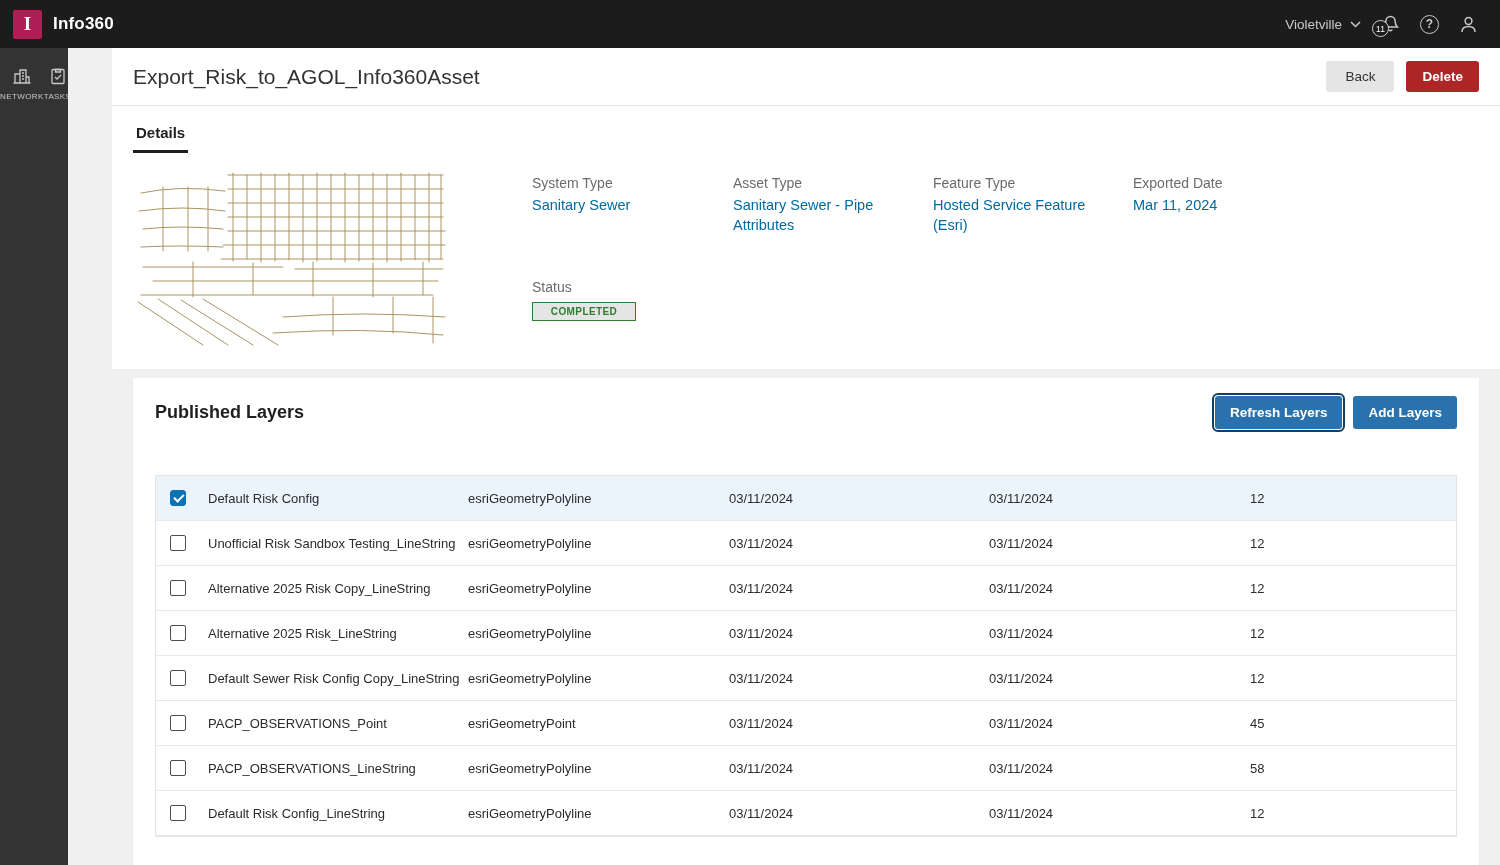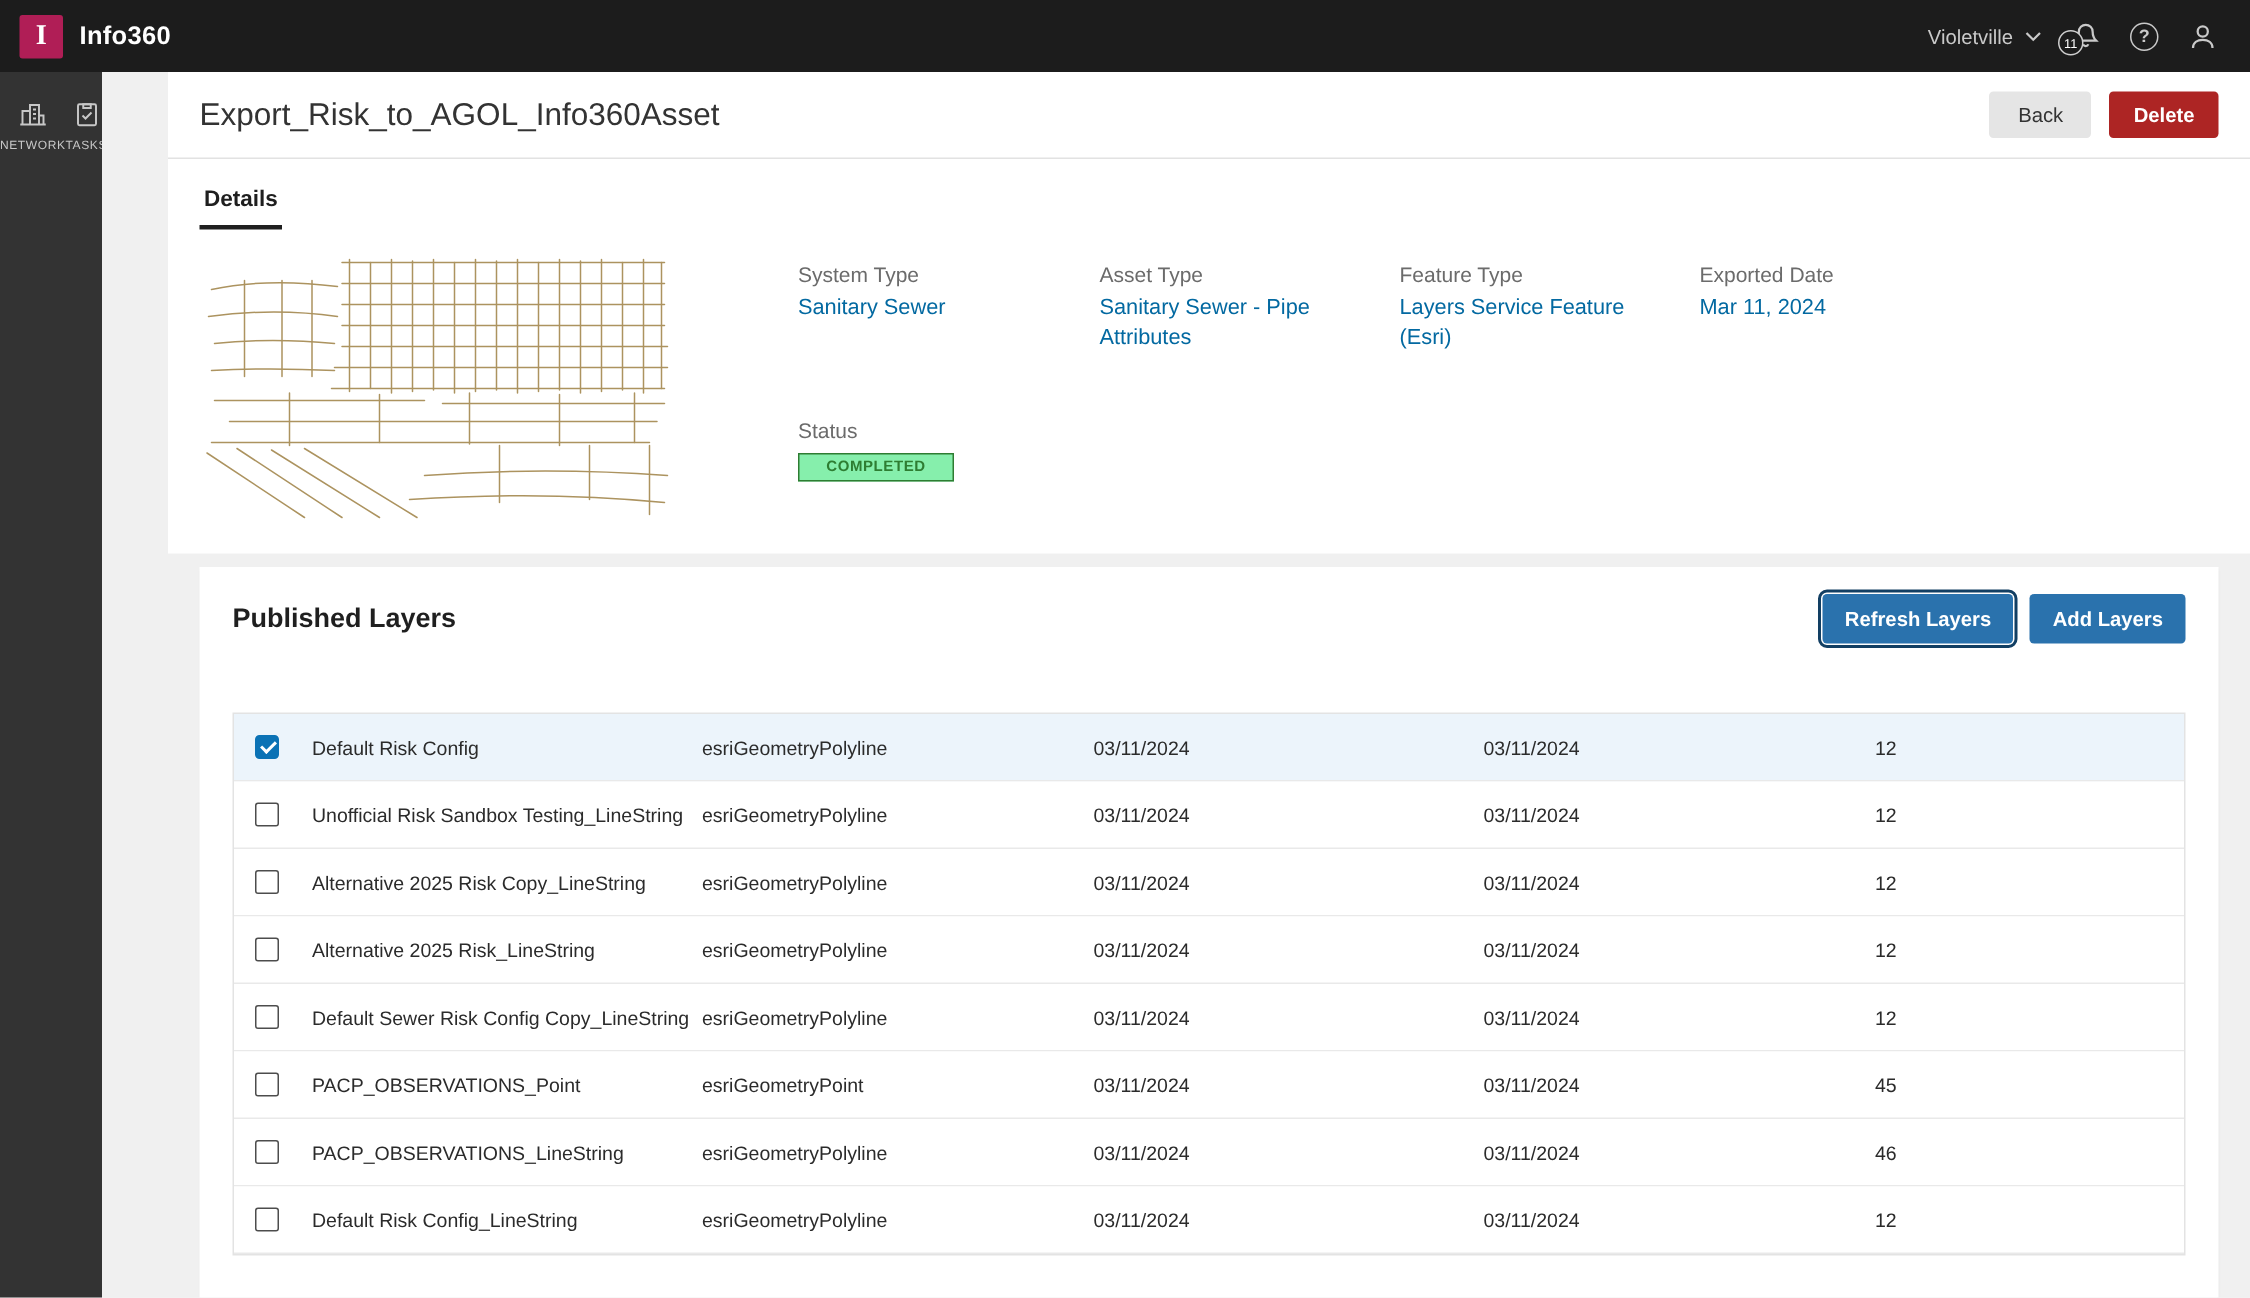--- a/index.html
+++ b/index.html
@@ -50,21 +50,21 @@
   .details-tab{display:inline-block;font-size:15px;font-weight:bold;color:#1f1f1f;
     padding:0 3px 9px;border-bottom:3px solid #1f1f1f;text-align:right;}
   .details-body{display:flex;padding:14px 21px 22px;}
   .map-thumb{width:320px;height:180px;flex:none;background:#fff;}
   .fields-grid{display:grid;grid-template-columns:201px 200px 200px 199px auto;
     margin-left:79px;margin-top:8px;align-content:start;row-gap:44px;}
   .field-label{font-size:14px;color:#6b6b6b;}
   .field-value{font-size:14.5px;color:#0369a1;margin-top:5px;line-height:1.35;padding-right:28px;}
   .status-badge{display:inline-block;margin-top:7px;width:104px;text-align:center;
     border:1px solid var(--success);color:var(--success);font-size:10px;font-weight:bold;
-    letter-spacing:.4px;padding:3px 0;background:#86efac;}
+    letter-spacing:.4px;padding:3px 0;background:#e5e5e5;}
 
   
   .card{margin:9px 21px 0;background:#fff;box-shadow:0 1px 2px rgba(0,0,0,.05);
     padding:18px 22px;height:540px;}
   .card-head{display:flex;align-items:center;}
   .card-title{font-size:18px;font-weight:bold;color:#1f1f1f;}
   .card-actions{margin-left:auto;display:flex;gap:11px;}
   .btn-blue{background:var(--accent);color:#fff;padding:9px 15px;font-weight:bold;font-size:13.5px;}
   .btn-blue.focused{outline:2px solid #123f63;outline-offset:1px;}
 
@@ -198,21 +198,21 @@
         <div class="field">
           <div class="field-label">System Type</div>
           <div class="field-value">Sanitary Sewer</div>
         </div>
         <div class="field">
           <div class="field-label">Asset Type</div>
           <div class="field-value">Sanitary Sewer - Pipe Attributes</div>
         </div>
         <div class="field">
           <div class="field-label">Feature Type</div>
-          <div class="field-value">Layers Service Feature (Esri)</div>
+          <div class="field-value">Hosted Service Feature (Esri)</div>
         </div>
         <div class="field">
           <div class="field-label">Exported Date</div>
           <div class="field-value">Mar 11, 2024</div>
         </div>
 
         <div class="field" style="grid-column:1">
           <div class="field-label">Status</div>
           <span class="status-badge">COMPLETED</span>
         </div>
@@ -292,21 +292,21 @@
     <div class="col-count">45</div>
   </div>
           <div class="trow">
     <div class="col-cb">
               <span class="cb"></span>
             </div>
     <div class="col-name">PACP_OBSERVATIONS_LineString</div>
     <div class="col-type">esriGeometryPolyline</div>
     <div class="col-mod">03/11/2024</div>
     <div class="col-exp">03/11/2024</div>
-    <div class="col-count">46</div>
+    <div class="col-count">58</div>
   </div>
           <div class="trow">
     <div class="col-cb">
               <span class="cb"></span>
             </div>
     <div class="col-name">Default Risk Config_LineString</div>
     <div class="col-type">esriGeometryPolyline</div>
     <div class="col-mod">03/11/2024</div>
     <div class="col-exp">03/11/2024</div>
     <div class="col-count">12</div>

